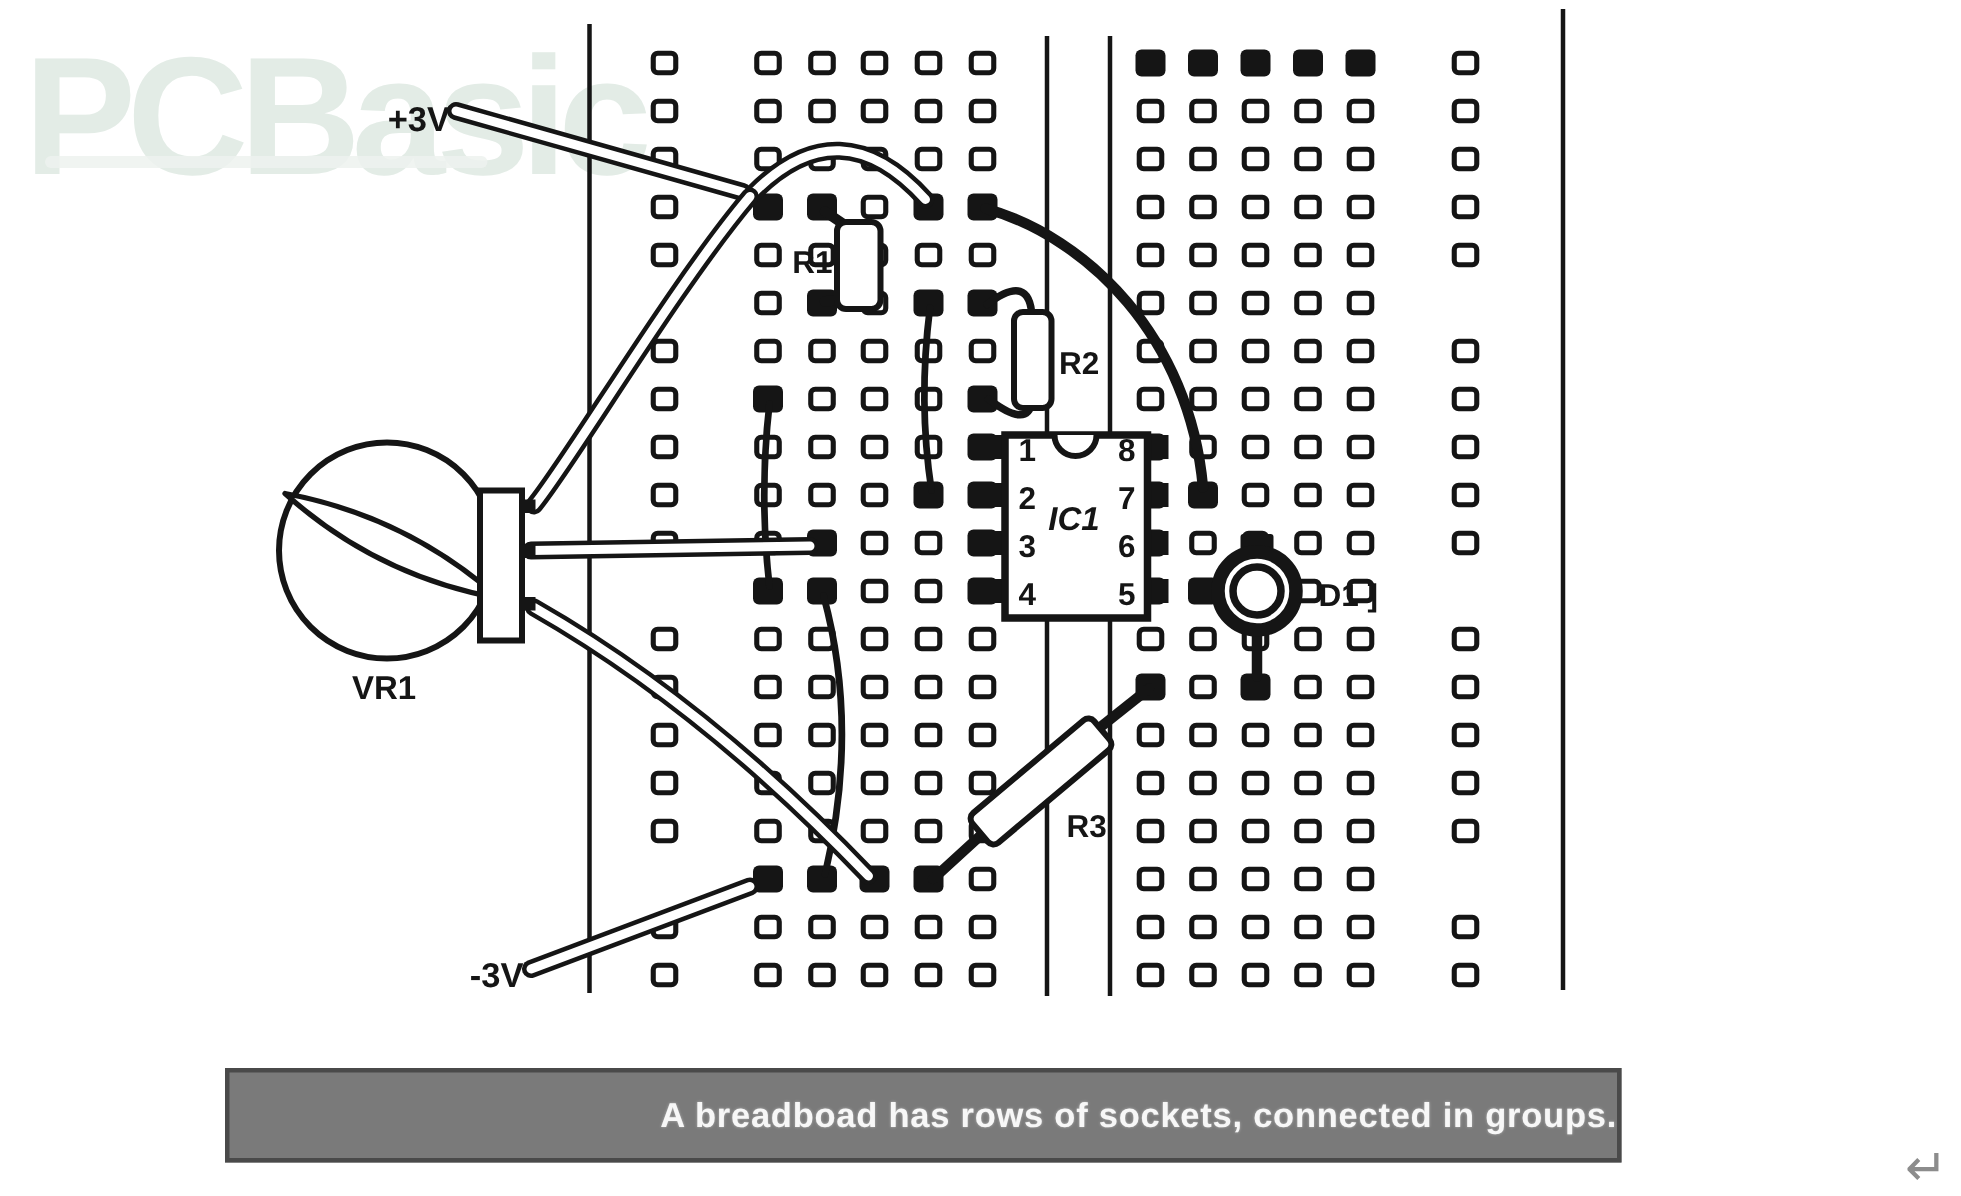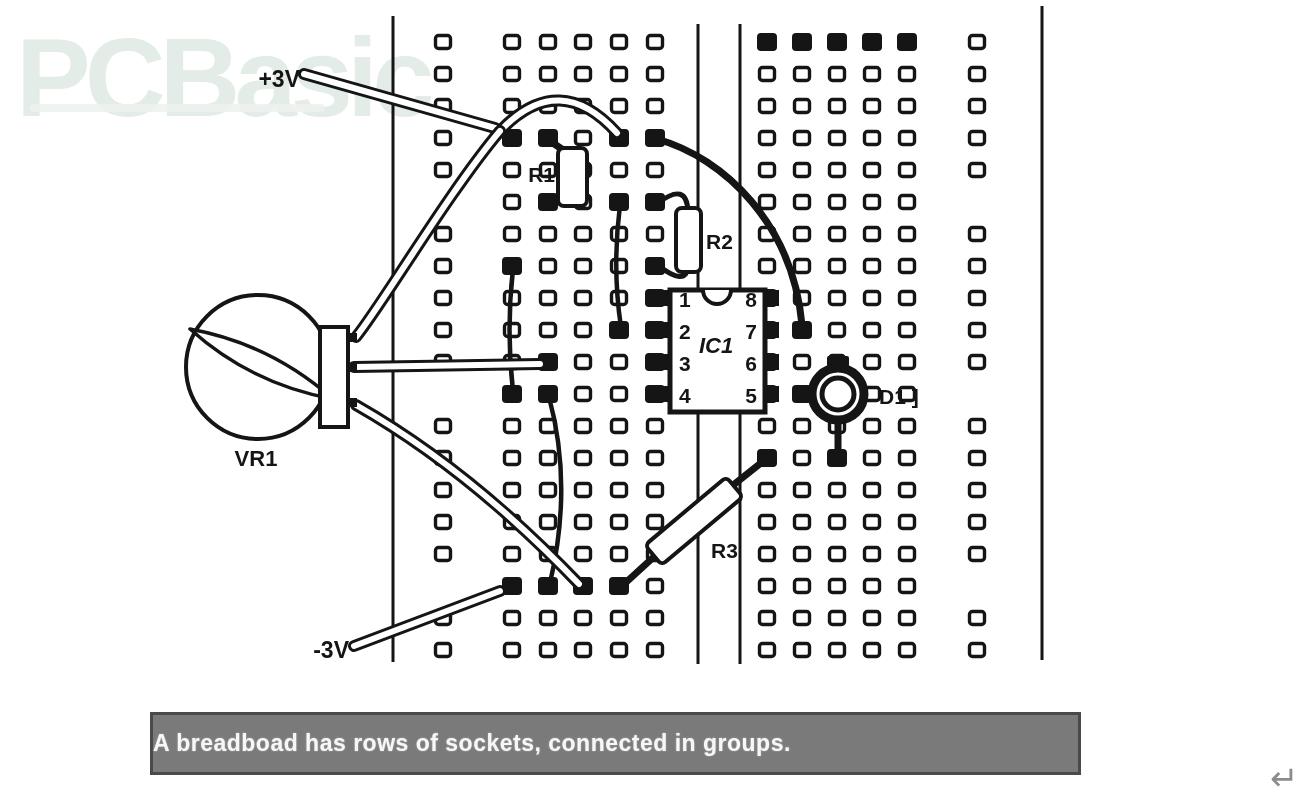--- a/index.html
+++ b/index.html
@@ -4,21 +4,21 @@
 <style>
   html,body{margin:0;padding:0;background:#fff;}
   #stage{position:relative;width:1307px;height:797px;background:#fff;overflow:hidden;
          font-family:"Liberation Sans",sans-serif;}
   #watermark{position:absolute;left:16px;top:22px;font-size:112px;font-weight:800;
              letter-spacing:-6px;line-height:1;user-select:none;}
   #watermark-smear{position:absolute;left:30px;top:104px;width:295px;height:8px;
              border-radius:4px;opacity:.85;}
   #diagram{position:absolute;left:0;top:0;}
   #caption-bar{position:absolute;left:150px;top:712px;width:925px;height:57px;
-             display:flex;align-items:center;justify-content:flex-start;
+             display:flex;align-items:center;justify-content:flex-end;
              font-size:23px;font-weight:700;letter-spacing:.5px;
              text-shadow:0 0 2px rgba(255,255,255,.45);}
   #return-symbol{position:absolute;left:1270px;top:758px;font-size:34px;font-weight:400;}
 </style>
 </head>
 <body>
 
 <div id="stage" style="background: rgb(255, 255, 255);">
   <div id="watermark" style="color: rgb(227, 236, 230);">PCBasic</div>
   <div id="watermark-smear" style="background: rgb(237, 242, 238);"></div>

